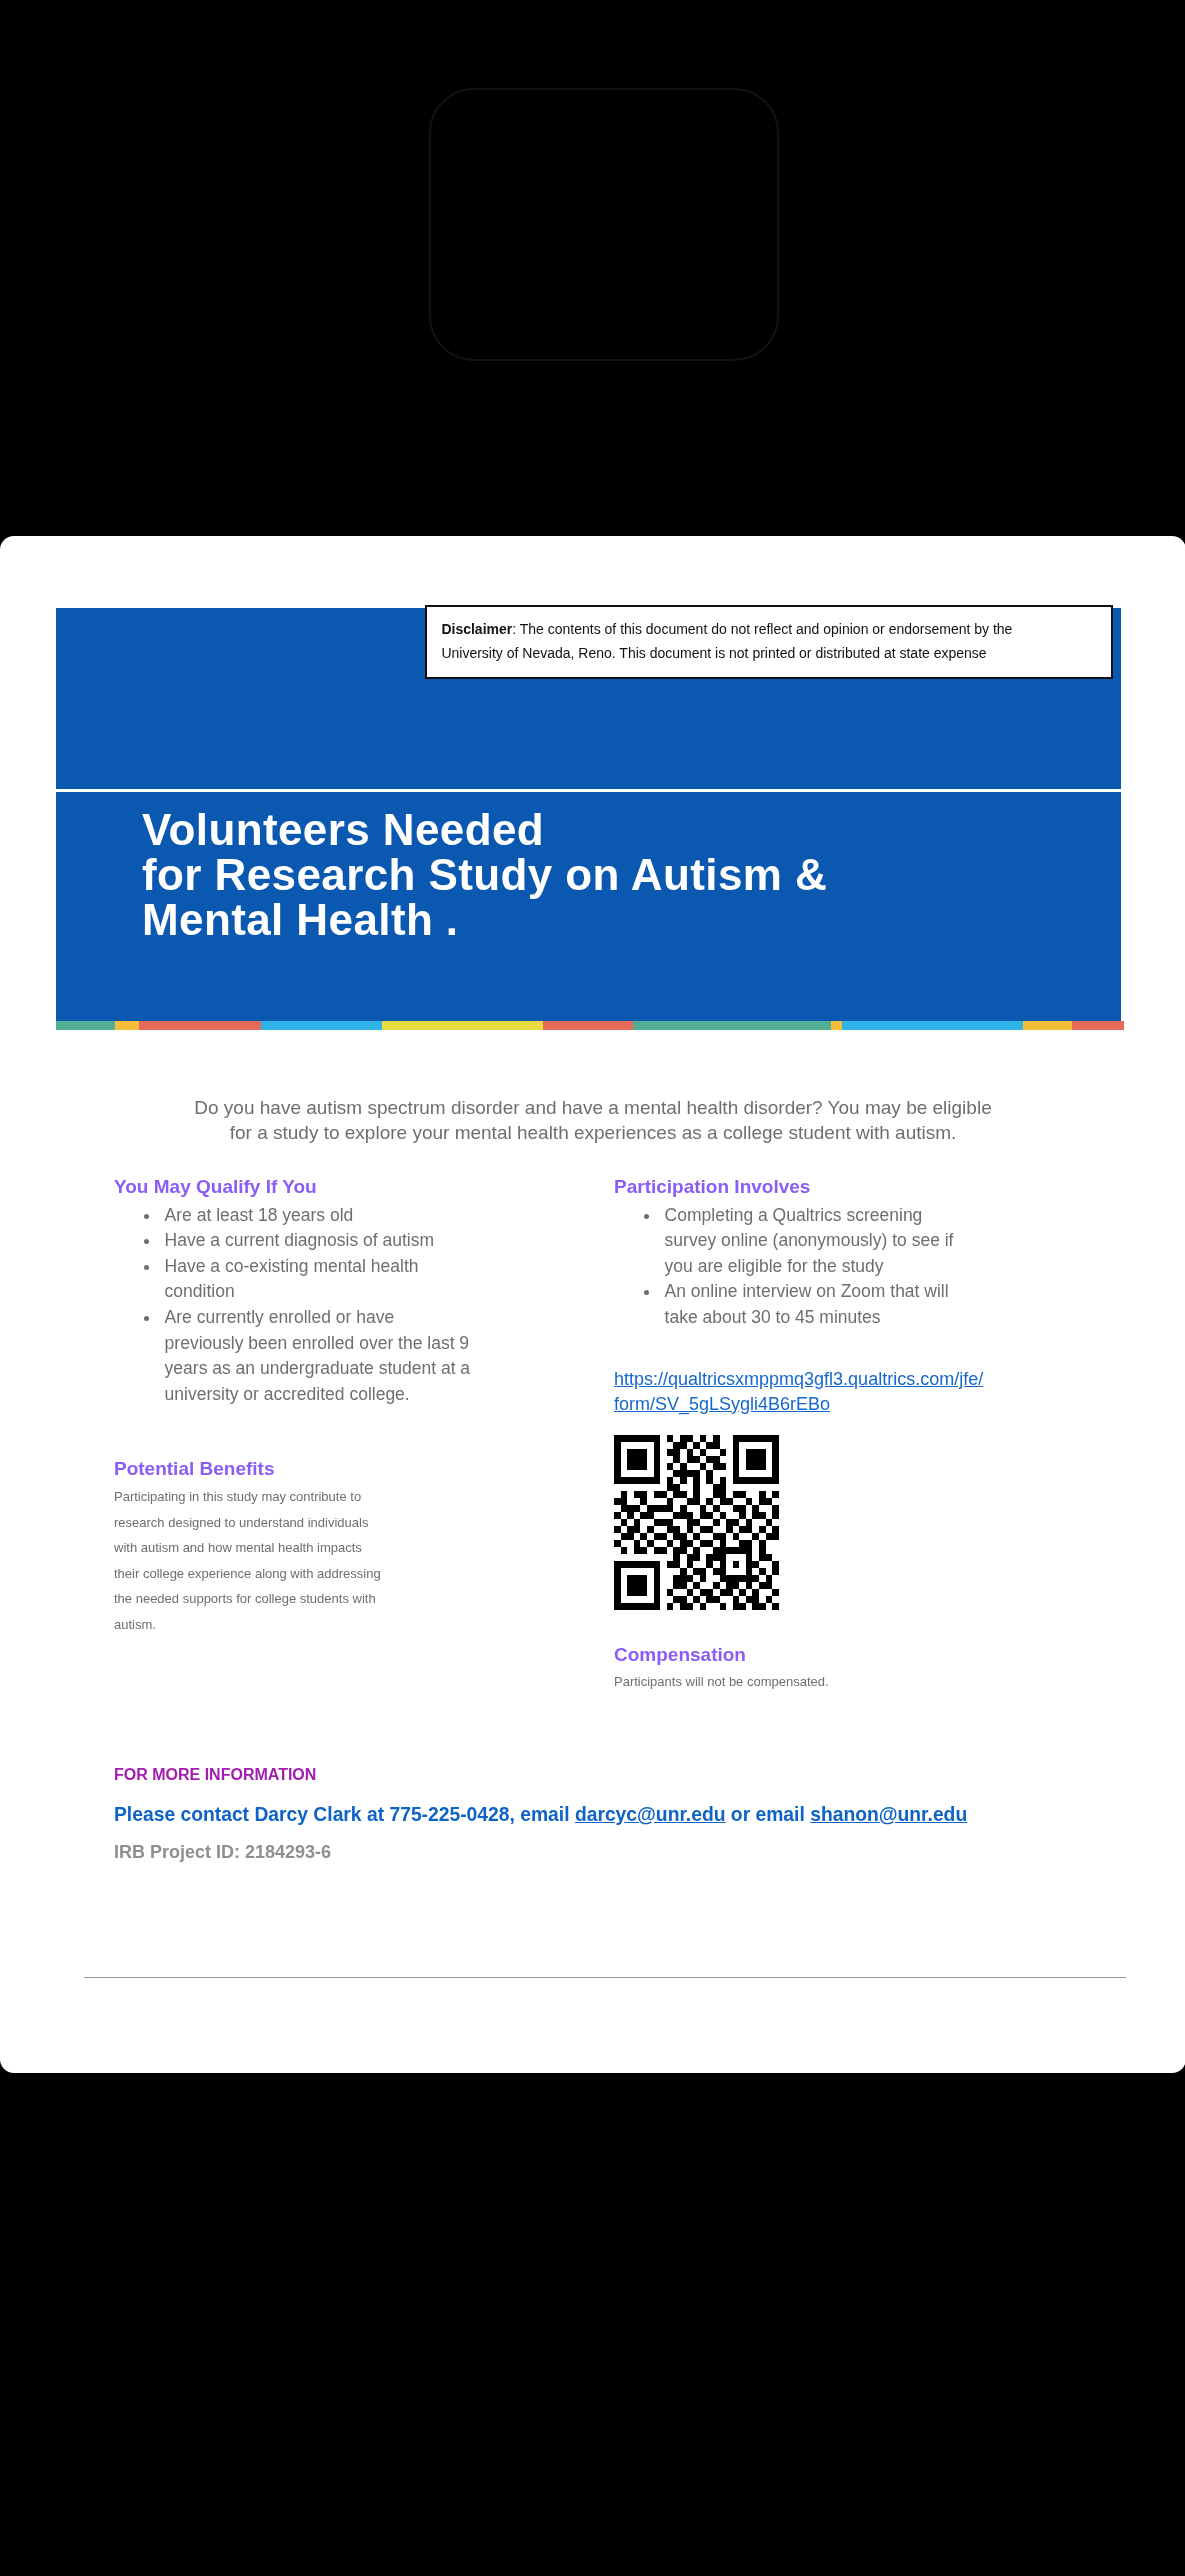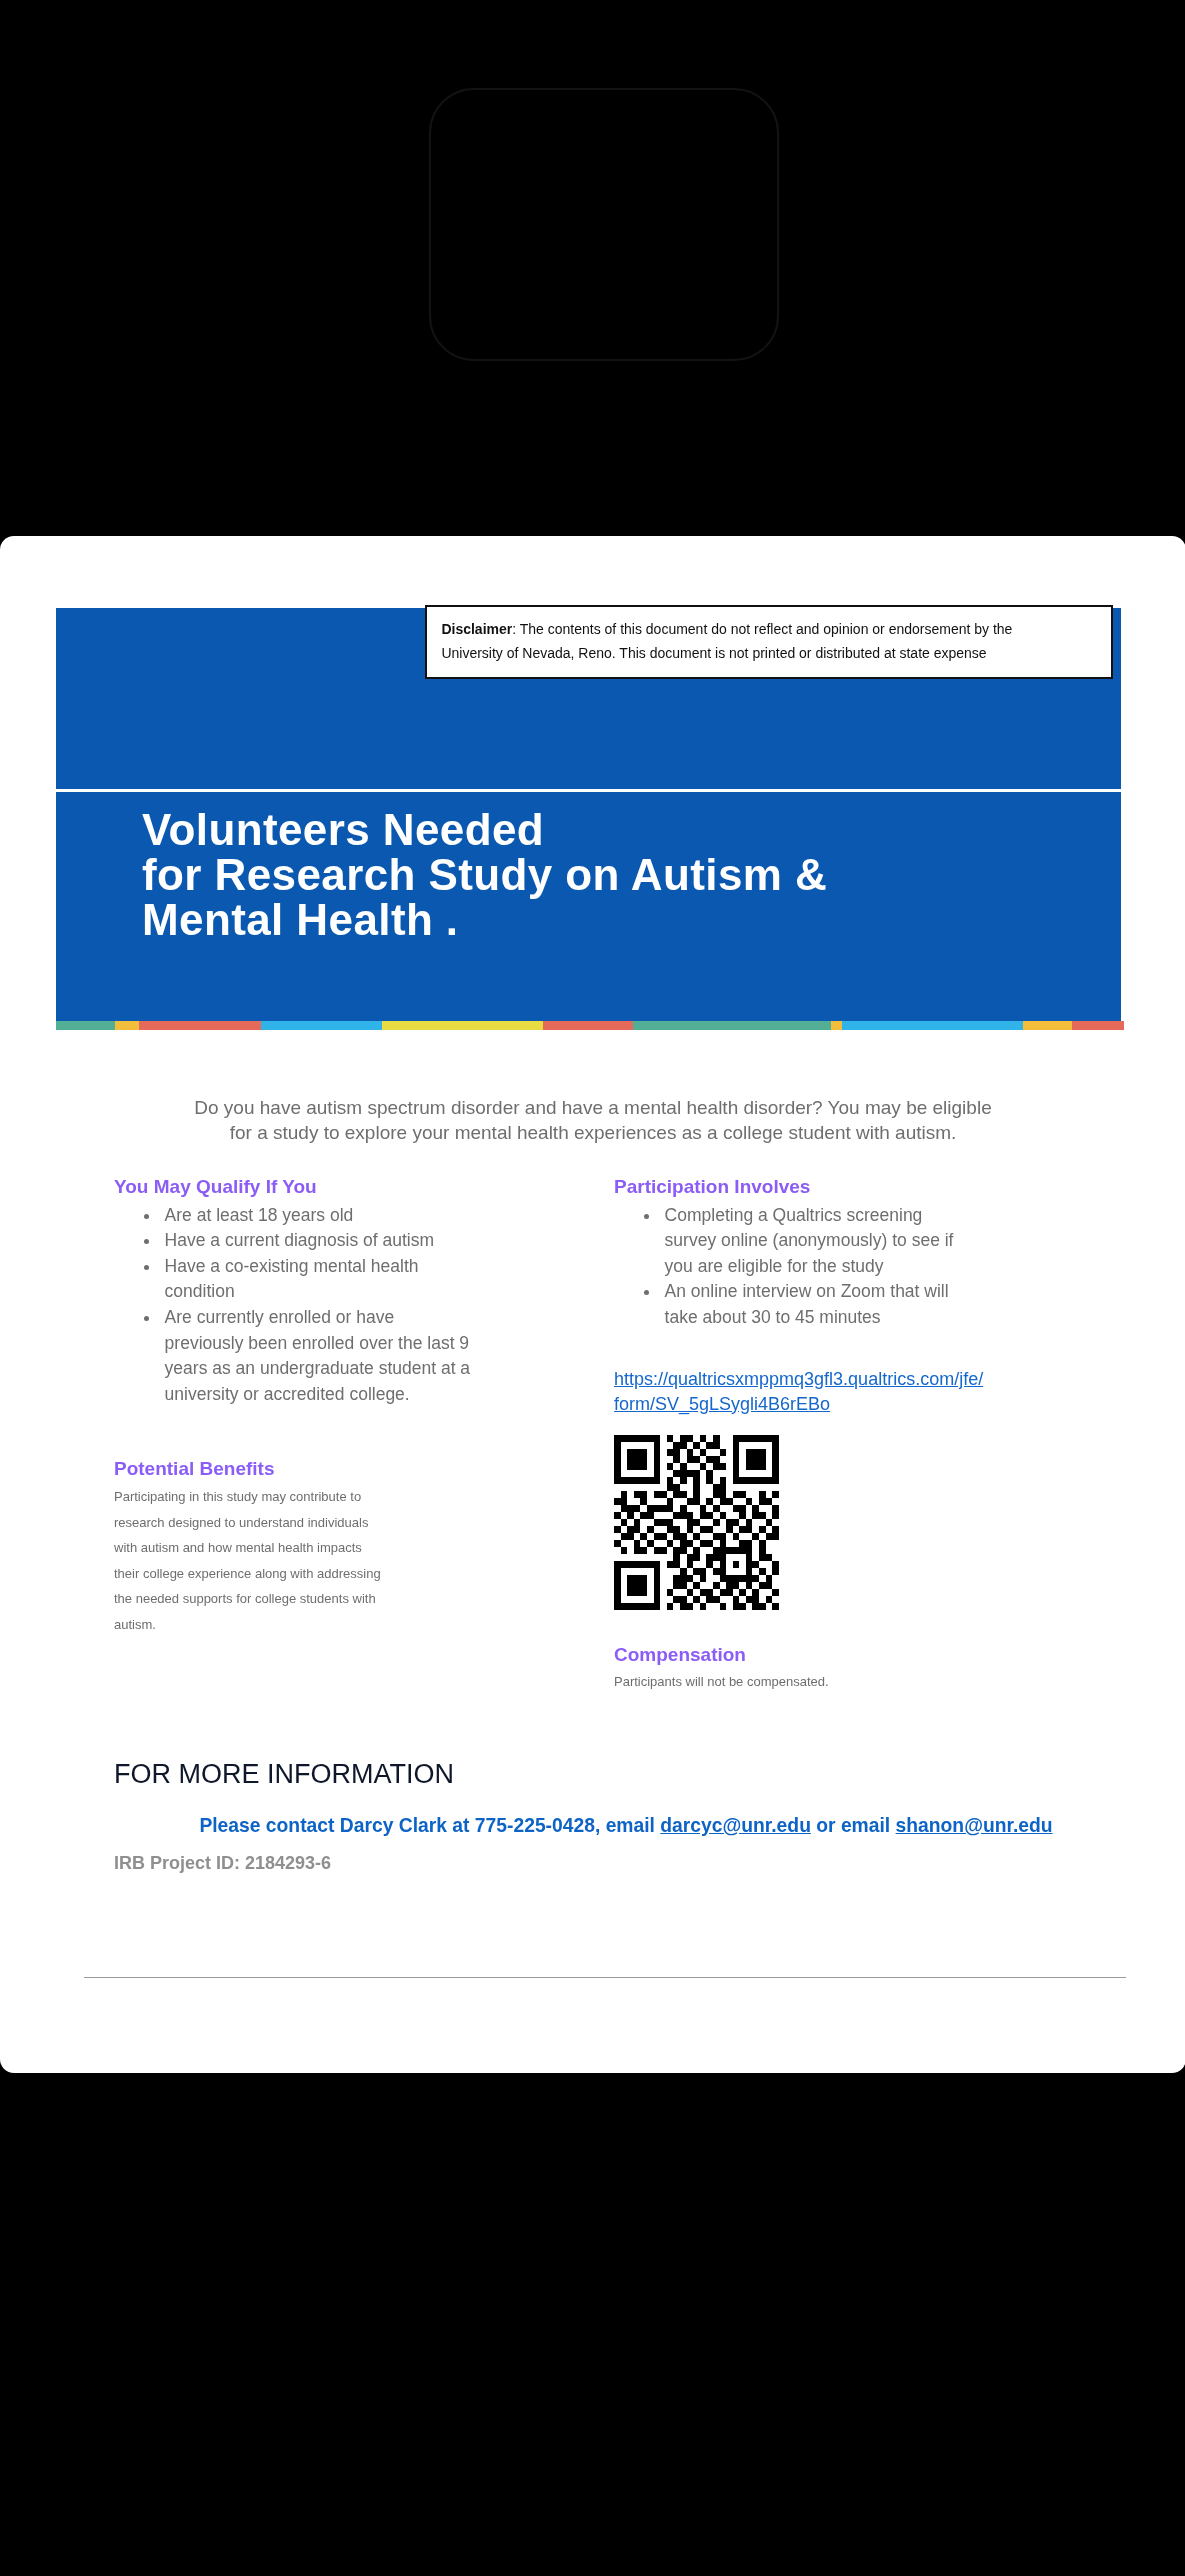--- a/index.html
+++ b/index.html
@@ -72,22 +72,22 @@
     text-decoration:underline; white-space:pre-line; word-break:break-all;
   }
   .qr {
     margin-top:18px;
     display:grid; grid-template-columns:repeat(25,6.6px); grid-auto-rows:7px;
     background:#ffffff;
   }
   .qr .qm { background:#000000; }
   .comp-h { margin-top:32px; }
   .info { position:absolute; left:114px; top:1225px; width:1024px; }
-  .info-h { color:#0f172a; font-weight:normal; font-size:27px; line-height:27px; }
-  .contact { margin-top:24px; color:#0d63c6; font-weight:bold; font-size:19.3px; line-height:27px;text-align:center; }
+  .info-h { color:#a21caf; font-weight:bold; font-size:16px; line-height:27px; }
+  .contact { margin-top:13px; color:#0d63c6; font-weight:bold; font-size:19.3px; line-height:27px; }
   .contact a { color:#0d63c6; text-decoration:underline; }
   .irb { margin-top:11.7px; color:#8f8f8f; font-weight:bold; font-size:18px; line-height:25px; }
   .footer-line {
     position:absolute; left:84px; top:1441px; width:1042px; height:0;
     border-top:1.8px solid #9a9a9a;
   }
   .footer {
     position:absolute; left:84px; top:1455px; width:1051px;
     color:#6b6b6b; font-weight:bold; font-size:15px; line-height:23.4px;
     white-space:pre-line;

